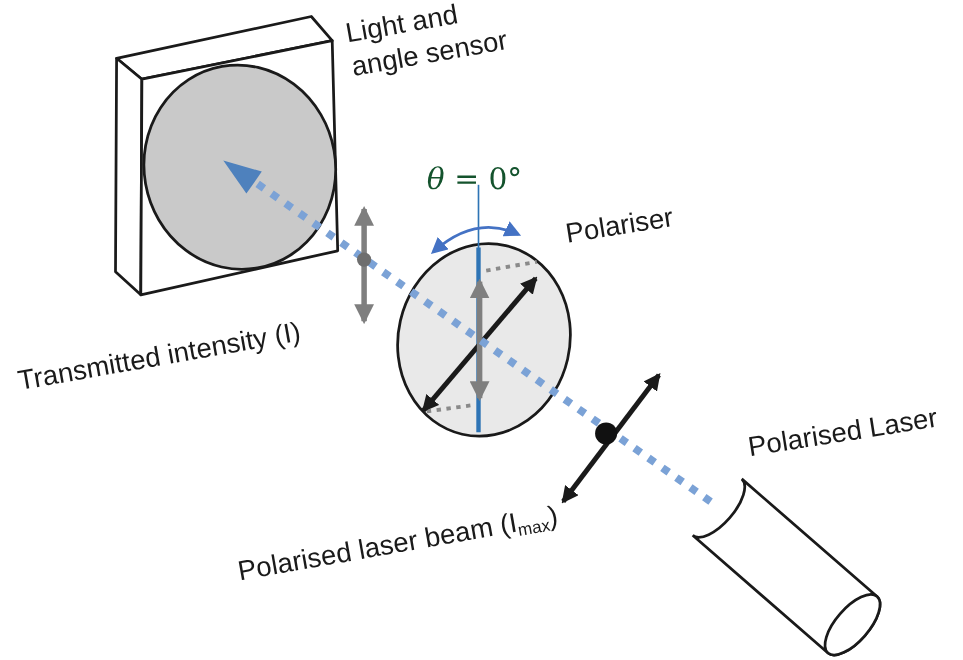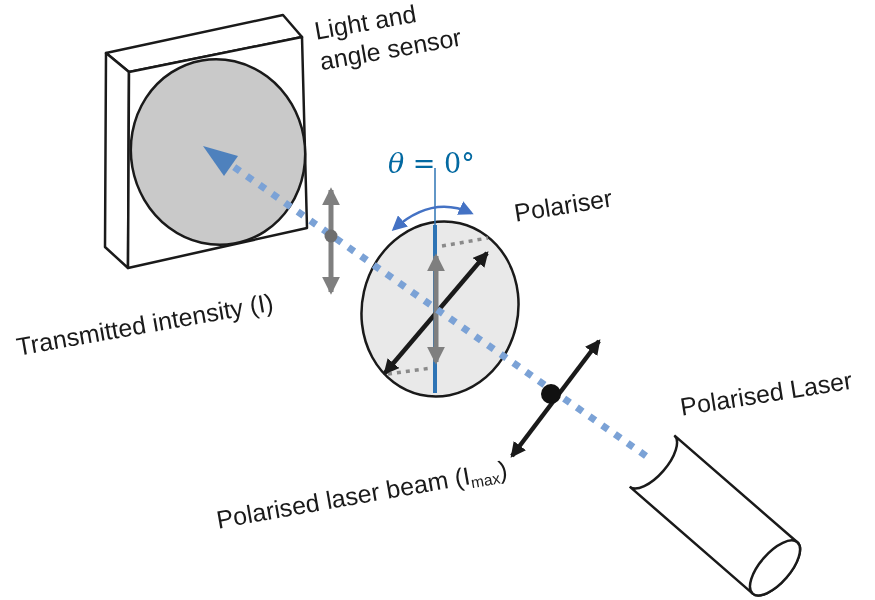--- a/index.html
+++ b/index.html
@@ -4,21 +4,21 @@
 <style>
   html,body{margin:0;padding:0;}
   body{width:875px;height:600px;background:#ffffff;overflow:hidden;
        font-family:"Liberation Sans", sans-serif;}
   #canvas{position:relative;width:875px;height:600px;background:#ffffff;}
   #diagram-svg{position:absolute;left:0;top:0;}
   .lbl{position:absolute;color:#1a1a1a;font-size:25px;line-height:1.22;
        white-space:nowrap;transform-origin:left top;}
   .lbl-rot10{transform:rotate(-10deg);}
   .lbl-rot9{transform:rotate(-9deg);}
-  .theta{position:absolute;left:388px;top:148px;color:#0369a1;
+  .theta{position:absolute;left:388px;top:148px;color:#14532d;
          font-family:"DejaVu Serif", serif;font-size:27px;white-space:nowrap;text-align:center;}
   .theta .sym{font-style:italic;}
   sub.imax{font-size:0.62em;vertical-align:-0.28em;letter-spacing:0;}
 </style>
 </head>
 <body>
 
 <div id="canvas">
 
   <svg id="diagram-svg" width="875" height="600" viewBox="0 0 875 600">

